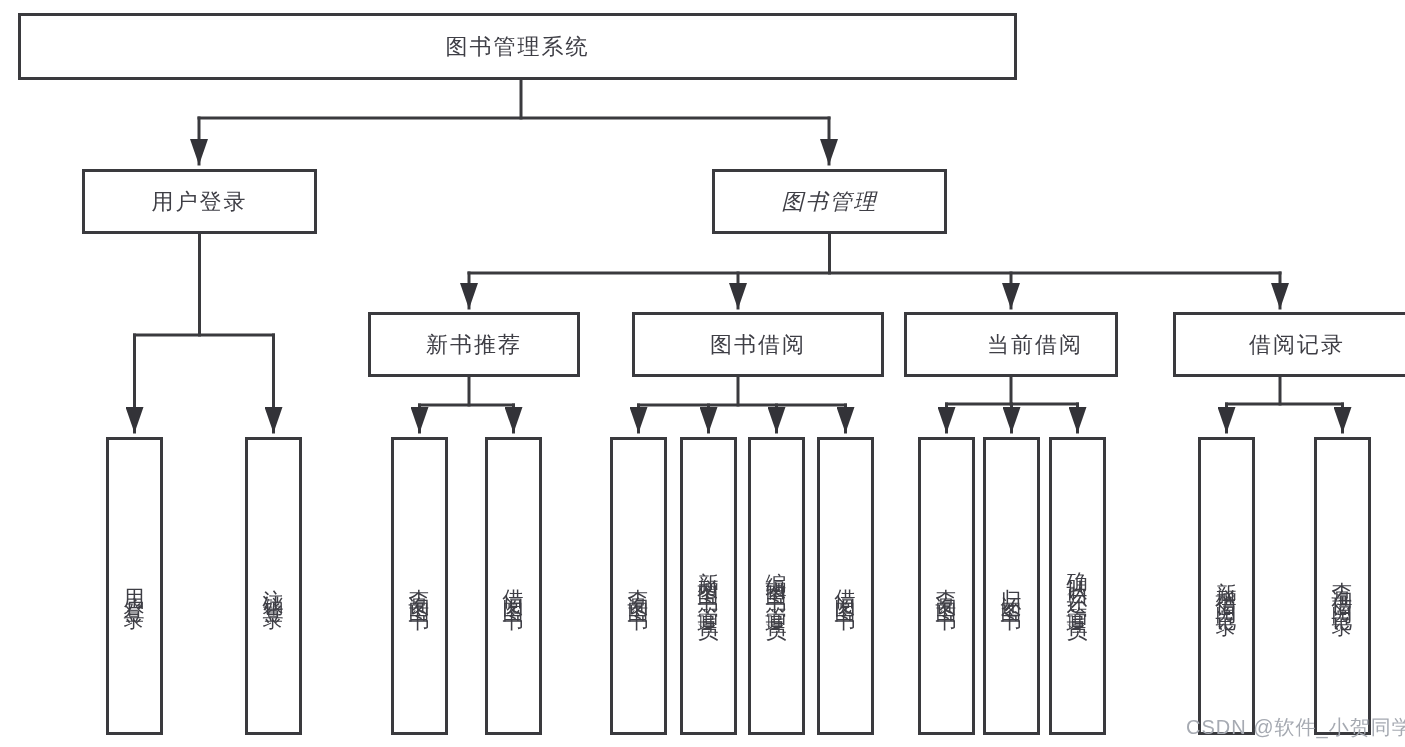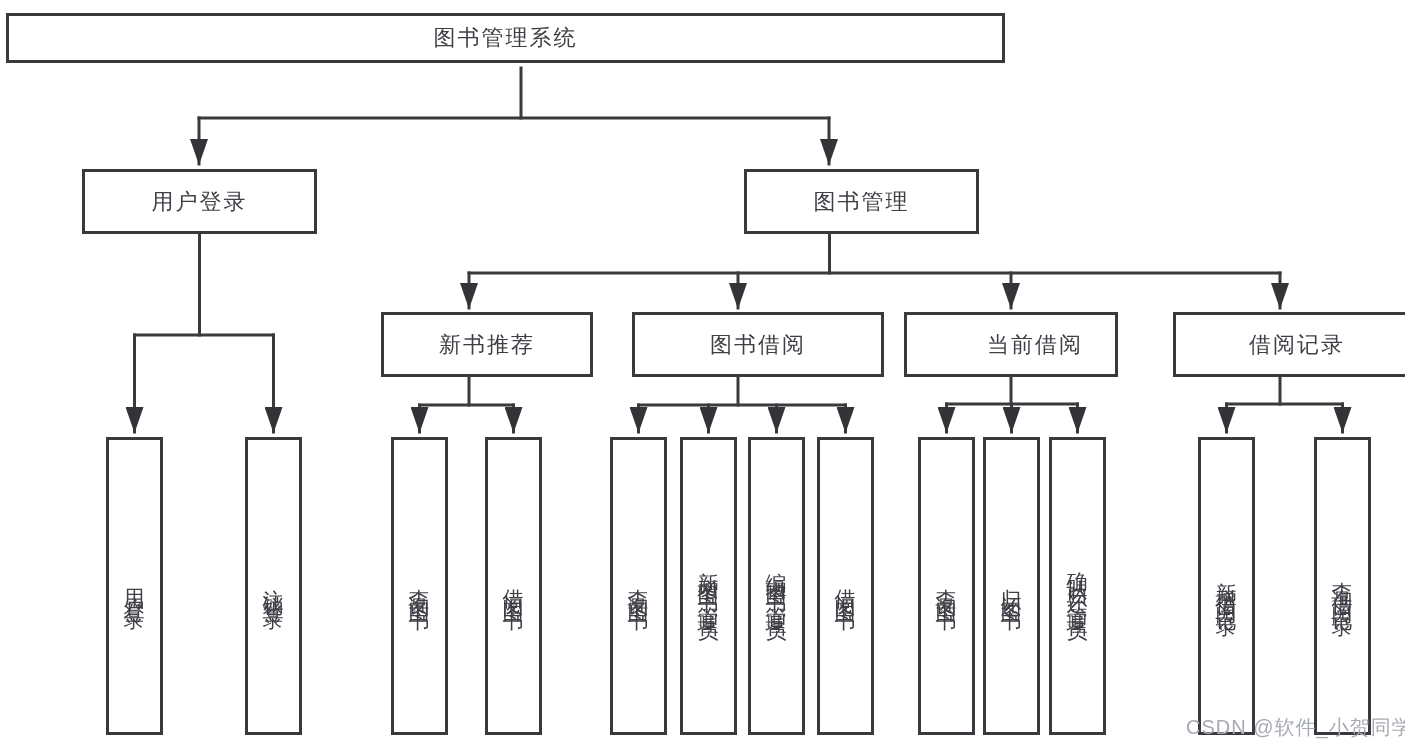--- a/index.html
+++ b/index.html
@@ -28,24 +28,24 @@
     text-align:center;
   }
   .box.v{
     writing-mode:vertical-rl;
     text-orientation:mixed;
     font-size:21px;
     letter-spacing:7px;
     white-space:normal;
     line-height:1;
   }
-  .root  {left:6px;  top:13px;  width:999px; height:50px;text-align:center;}
+  .root  {left:18px;  top:13px;  width:999px; height:67px;text-align:center;}
   .l2a   {left:82px;  top:169px; width:235px; height:65px;}
-  .l2b   {left:744px; top:169px; width:235px; height:65px;}
-  .l3a   {left:381px; top:312px; width:212px; height:65px;}
+  .l2b   {left:712px; top:169px; width:235px; height:65px;font-style:italic;}
+  .l3a   {left:368px; top:312px; width:212px; height:65px;}
   .l3b   {left:632px; top:312px; width:252px; height:65px;}
   .l3c   {left:904px; top:312px; width:214px; height:65px;padding-left:48px;}
   .l3d   {left:1173px;top:312px; width:248px; height:65px;}
   .leaf  {top:437px; width:57px; height:298px;}
   .p1a{left:106px;} .p1b{left:245px;}
   .p2a{left:391px;} .p2b{left:485px;}
   .p3a{left:610px;} .p3b{left:680px;} .p3c{left:748px;} .p3d{left:817px;}
   .p4a{left:918px;} .p4b{left:983px;} .p4c{left:1049px;}
   .p5a{left:1198px;} .p5b{left:1314px;}
   .watermark{

